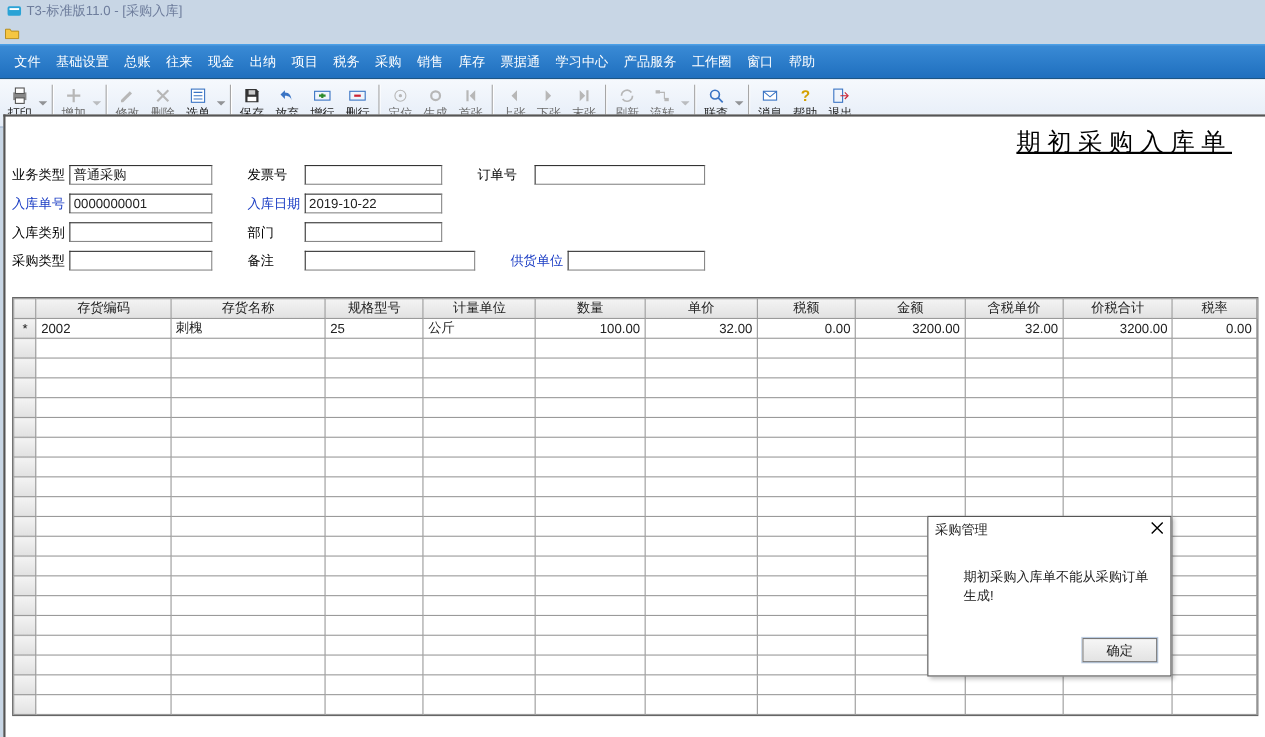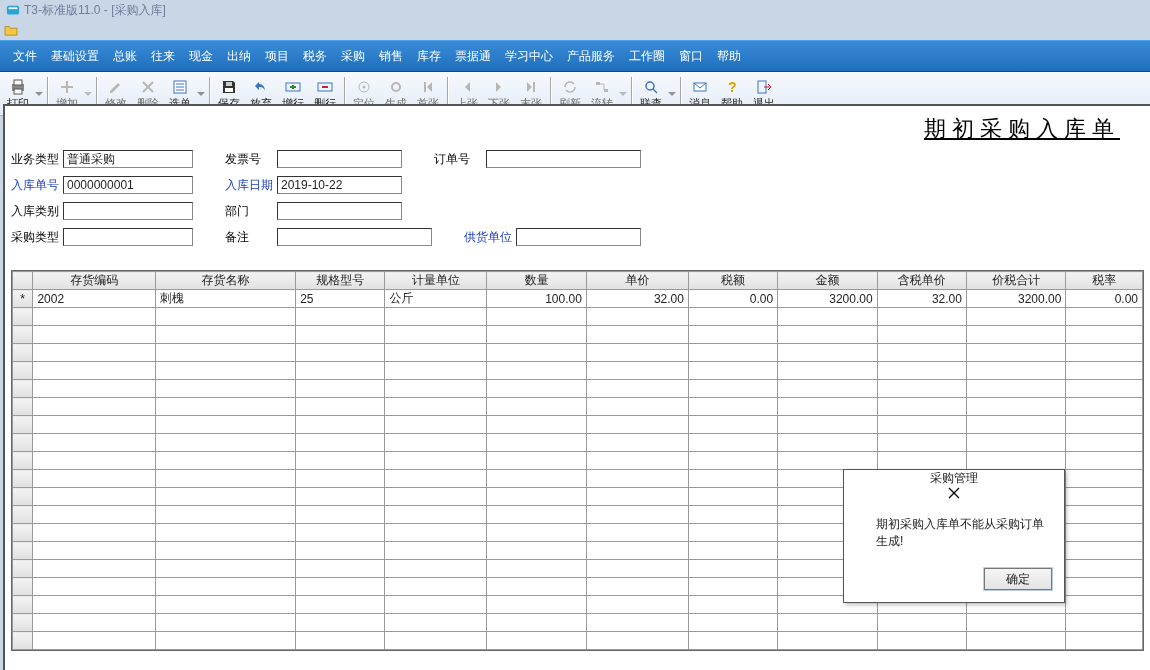--- a/index.html
+++ b/index.html
@@ -27,24 +27,24 @@
   .flbl.link { color:#1a3cc4; }
   .fval { height:18px; border:1px inset #888; background:#fff; padding:0 3px; line-height:16px; overflow:hidden; text-overflow:ellipsis; white-space:nowrap; }
   .fval.w130{width:130px;} .fval.w125{width:125px;} .fval.w155{width:155px;}
   .grid { margin:20px 6px 0 6px; border:1px solid #666; background:#fff; }
   table { border-collapse:collapse; width:100%; table-layout:fixed; }
   th,td { border:1px solid #9a9a9a; height:18px; padding:0 4px; font-weight:400; }
   th { background:linear-gradient(#f3f3f3,#e1e1e1); text-align:center; }
   td.num { text-align:right; }
   col.marker{width:16px;} col.c1{width:96px;} col.c2{width:110px;} col.c3{width:70px;} col.c4{width:80px;} col.c5{width:78px;} col.c6{width:80px;} col.c7{width:70px;} col.c8{width:78px;} col.c9{width:70px;} col.c10{width:78px;} col.c11{width:60px;}
   .dialog { position:absolute; left:843px; top:469px; width:222px; background:#fff; border:1px solid #555; box-shadow:2px 2px 4px rgba(0,0,0,.25); }
-  .dlg-title { height:22px; display:flex; align-items:center; justify-content:space-between; padding:0 6px; font-size:12px;flex-direction:column; }
+  .dlg-title { height:22px; display:flex; align-items:center; justify-content:space-between; padding:0 6px; font-size:12px; }
   .dlg-body { padding:24px 12px 12px 12px; }
   .dlg-msg { min-height:40px;margin-left:20px; }
-  .dlg-btns { display:flex; justify-content:flex-end; margin-top:12px; }
+  .dlg-btns { display:flex; justify-content:flex-end; margin-top:24px; }
   .dlg-btn { min-width:68px; height:22px; border:1px solid #777; background:linear-gradient(#f6f6f6,#e3e3e3); display:flex; align-items:center; justify-content:center; box-shadow:0 0 0 1px #bccde3; }
   .close-x { cursor:default; }
 </style>
 </head>
 <body>
 
 <div class="title-bar">
   <svg class="app-icon" viewBox="0 0 16 16">
       <rect x="1" y="3" width="14" height="10" rx="2" fill="#2aa3d6"></rect>
       <rect x="3" y="5" width="10" height="2" fill="#fff"></rect>

